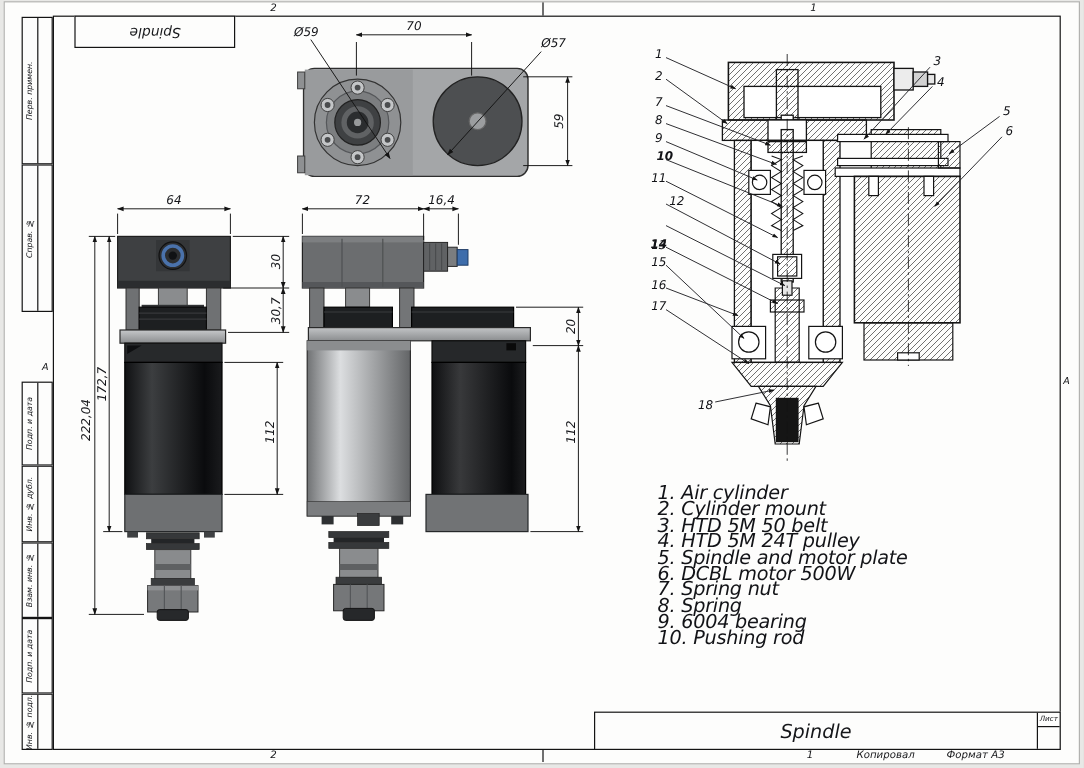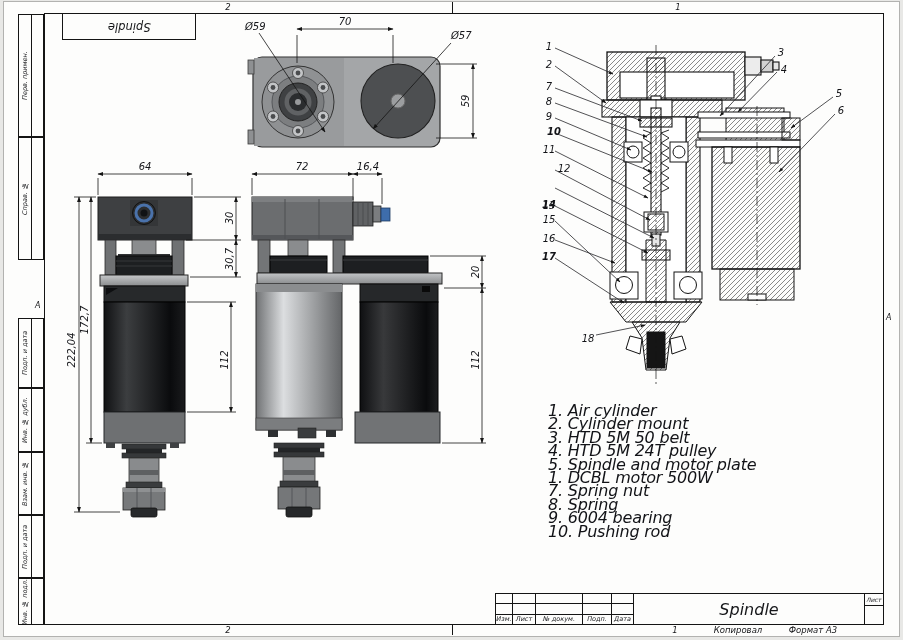--- a/index.html
+++ b/index.html
@@ -80,43 +80,20 @@
   <div class="mbox" style="top:515px;height:63px;">
       <div class="div"></div>
       <span class="lbl">Подп. и дата</span>
     </div>
   <div class="mbox" style="top:578px;height:47px;">
       <div class="div"></div>
       <span class="lbl">Инв. № подл.</span>
     </div>
 
   <div class="tb">
-    <div class="tb-left">
-      <div class="tb-row">
-          <div class="tb-c" style="width:17px;"></div>
-          <div class="tb-c" style="width:23px;"></div>
-          <div class="tb-c" style="width:47px;"></div>
-          <div class="tb-c" style="width:29px;"></div>
-          <div class="tb-c" style="flex:1;"></div>
-        </div>
-      <div class="tb-row">
-          <div class="tb-c" style="width:17px;"></div>
-          <div class="tb-c" style="width:23px;"></div>
-          <div class="tb-c" style="width:47px;"></div>
-          <div class="tb-c" style="width:29px;"></div>
-          <div class="tb-c" style="flex:1;"></div>
-        </div>
-      <div class="tb-row">
-        <div class="tb-c" style="width:17px;">Изм.</div>
-        <div class="tb-c" style="width:23px;">Лист</div>
-        <div class="tb-c" style="width:47px;">№ докум.</div>
-        <div class="tb-c" style="width:29px;">Подп.</div>
-        <div class="tb-c" style="flex:1;">Дата</div>
-      </div>
-    </div>
     <div class="tb-title">Spindle</div>
     <div class="tb-right">
       <div class="tb-sheet">Лист</div>
       <div style="flex:1;"></div>
     </div>
   </div>
 
   <svg style="left:245px;top:15px;" width="235" height="140" viewBox="0 0 235 140">
     <defs>
       <marker id="arrT" viewBox="0 0 10 10" refX="9" refY="5" markerWidth="7" markerHeight="7" orient="auto-start-reverse">
@@ -414,32 +391,32 @@
   <div class="callout" style="left:549px;top:86px;">7</div>
   <div class="callout" style="left:549px;top:101px;">8</div>
   <div class="callout" style="left:549px;top:116px;">9</div>
   <div class="callout" style="left:554px;top:131px;font-weight:bold;">10</div>
   <div class="callout" style="left:549px;top:149px;">11</div>
   <div class="callout" style="left:564px;top:168px;">12</div>
   <div class="callout" style="left:549px;top:186px;margin-top:19px;">13</div>
   <div class="callout" style="left:549px;top:204px;font-weight:bold;">14</div>
   <div class="callout" style="left:549px;top:219px;">15</div>
   <div class="callout" style="left:549px;top:238px;">16</div>
-  <div class="callout" style="left:549px;top:256px;font-weight:bold;">17</div>
+  <div class="callout" style="left:549px;top:256px;">17</div>
   <div class="callout" style="left:588px;top:338px;">18</div>
   <div class="callout" style="left:781px;top:52px;">3</div>
   <div class="callout" style="left:784px;top:69px;">4</div>
   <div class="callout" style="left:839px;top:93px;">5</div>
   <div class="callout" style="left:841px;top:110px;">6</div>
 
   <div class="parts" style="left:548px;">
     <div>1. Air cylinder</div>
     <div>2. Cylinder mount</div>
     <div>3. HTD 5M 50 belt</div>
     <div>4. HTD 5M 24T pulley</div>
     <div>5. Spindle and motor plate</div>
-    <div>1. DCBL motor 500W</div>
+    <div>6. DCBL motor 500W</div>
     <div>7. Spring nut</div>
     <div>8. Spring</div>
     <div>9. 6004 bearing</div>
     <div>10. Pushing rod</div>
   </div>
 </div>
 
 </body></html>

